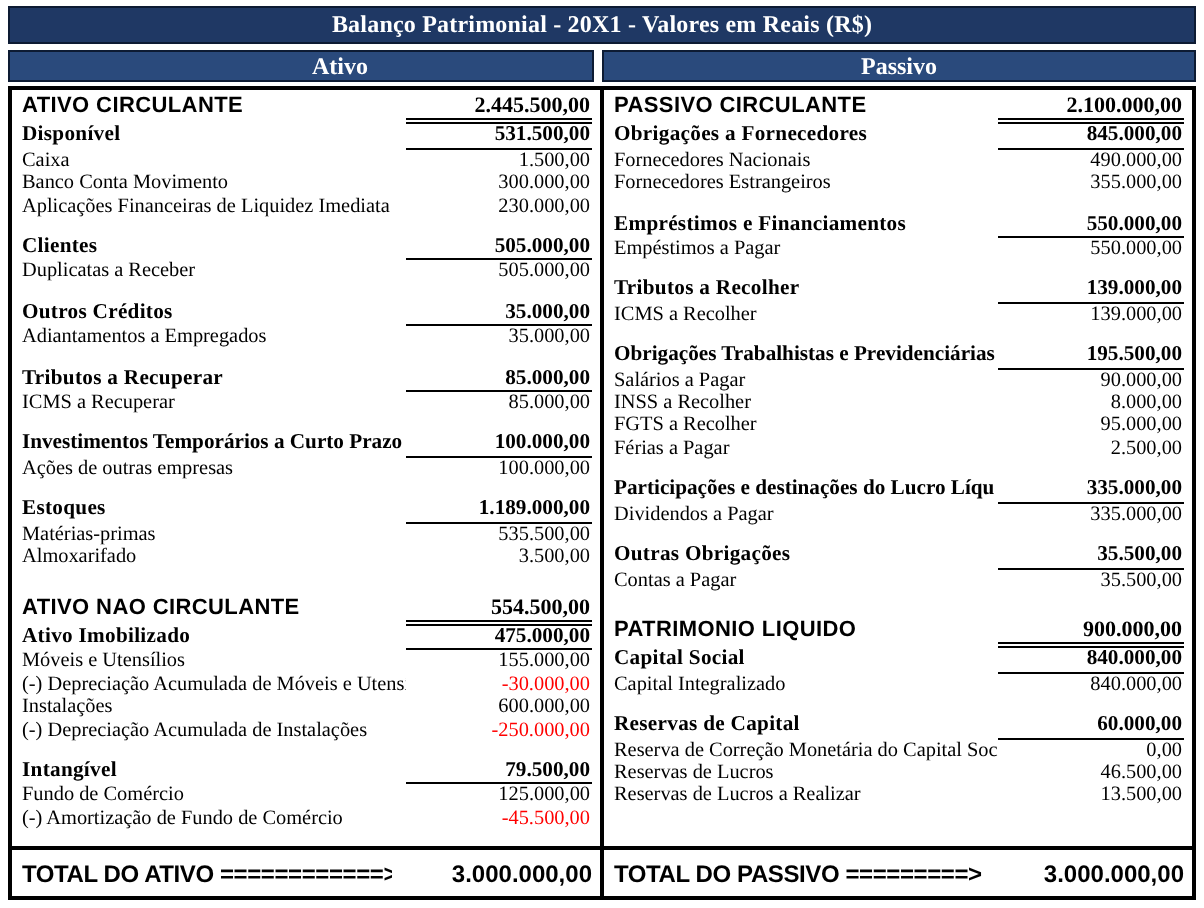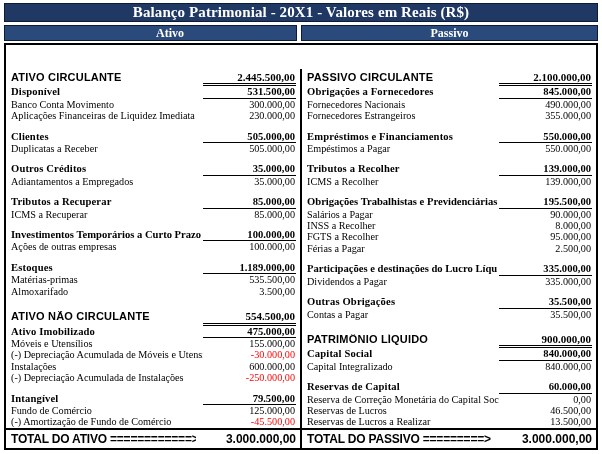--- a/index.html
+++ b/index.html
@@ -13,21 +13,21 @@
     display:flex;flex-direction:column;
   }
   
   .title-band{
     margin:3px 4px 0 4px;
     height:17px;
     background:#1f3864;
     border:1px solid #0d1b33;
     color:#ffffff;
     display:flex;align-items:center;justify-content:center;
-    font-weight:bold;font-size:15px;
+    font-weight:bold;font-size:12px;
     letter-spacing:.1px;
   }
   .col-band{
     margin:3px 4px 0 4px;
     height:16px;
     display:flex;
   }
   .col-band .bandcell{
     background:#2a4a7c;
     border:1px solid #0d1b33;
@@ -46,21 +46,20 @@
     display:flex;
     border:2px solid #000000;
     box-sizing:border-box;
     overflow:hidden;
   }
   .column{
     box-sizing:border-box;
     display:flex;flex-direction:column;
     padding:3px 4px 0 5px;
     overflow:hidden;
-    margin-top:24px;
   }
   .column.left{width:296px;border-right:2px solid #000000;}
   .column.right{flex:1;}
   .rows{flex:1;}
 
   .row{
     display:flex;align-items:flex-start;
     line-height:11.4px;
     min-height:11.4px;
   }
@@ -144,20 +143,24 @@
   <div class="body-wrap">
     <div class="column left">
       <div class="rows" id="assets-rows">
           <div class="row section">
             <div class="lbl">ATIVO CIRCULANTE</div>
             <div class="val">2.445.500,00</div>
           </div>
           <div class="row group">
             <div class="lbl">Disponível</div>
             <div class="val">531.500,00</div>
+          </div>
+          <div class="row item">
+            <div class="lbl">Caixa</div>
+            <div class="val">1.500,00</div>
           </div>
           <div class="row item">
             <div class="lbl">Banco Conta Movimento</div>
             <div class="val">300.000,00</div>
           </div>
           <div class="row item">
             <div class="lbl">Aplicações Financeiras de Liquidez Imediata</div>
             <div class="val">230.000,00</div>
           </div>
           <div class="spacer"></div>

